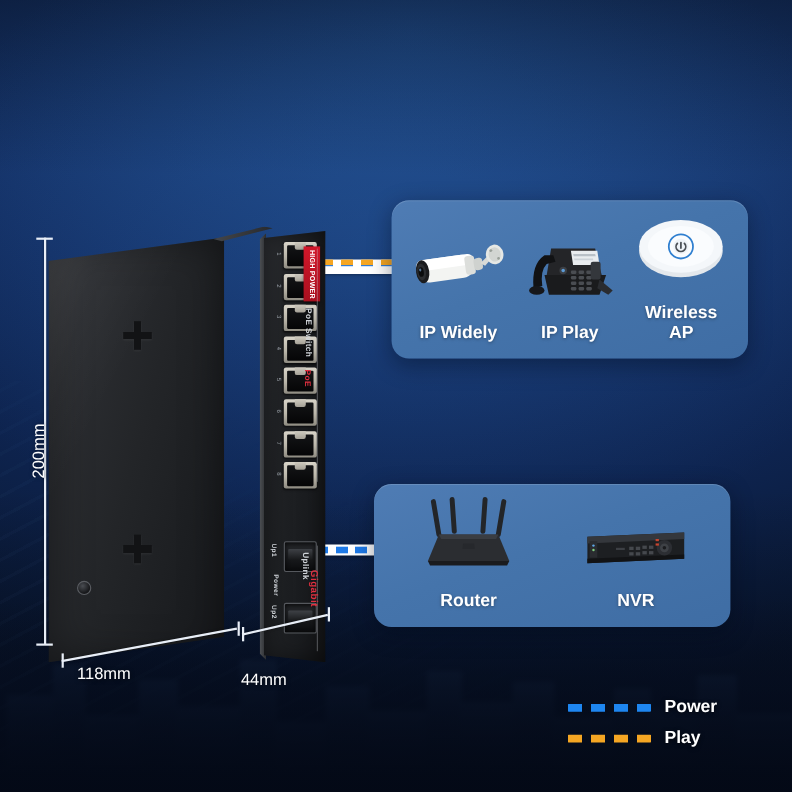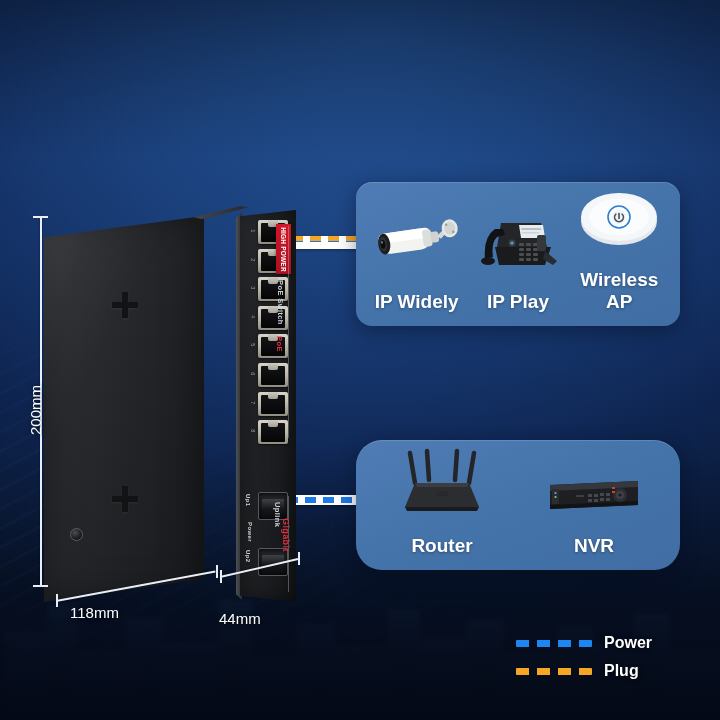--- a/index.html
+++ b/index.html
@@ -59,25 +59,25 @@
   
   .panel{
     position:absolute;border-radius:16px;
     background:linear-gradient(160deg,#4f7cb4 0%,#4574ab 45%,#3f6da4 100%);
     box-shadow:0 6px 20px rgba(3,10,26,.40), inset 0 1px 0 rgba(255,255,255,.14);
   }
   .panel-inner{position:absolute;inset:0;display:flex;align-items:flex-end;justify-content:space-around;padding:0 10px 14px;}
   .dev{display:flex;flex-direction:column;align-items:center;width:33%;}
   .dev-art{height:82px;display:flex;align-items:flex-end;justify-content:center;}
   .dev-label{
-    margin-top:20px;font-size:19px;font-weight:700;color:#ffffff;
+    margin-top:20px;font-size:16px;font-weight:700;color:#ffffff;
     text-align:center;line-height:1.12;text-shadow:0 1px 3px rgba(0,0,0,.35);
   }
   #panel-top{left:356px;top:182px;width:324px;height:144px;}
-  #panel-bottom{left:356px;top:440px;width:324px;height:130px;border-radius:26px;}
+  #panel-bottom{left:340px;top:440px;width:324px;height:130px;}
   #panel-bottom .dev-art{height:72px;}
 
   
   #switch{position:absolute;left:44px;top:196px;width:250px;height:410px;}
   .sw-side{
     position:absolute;left:0;top:20px;width:160px;height:386px;
     background:linear-gradient(105deg,#3a3c40 0%,#2c2e32 18%,#232528 50%,#1b1d20 82%,#17181b 100%);
     clip-path:polygon(0% 5.5%, 100% 0%, 100% 94%, 0% 100%);
     box-shadow:inset 0 0 40px rgba(0,0,0,.45);
   }
@@ -446,17 +446,17 @@
     </div>
   </div>
 
   <div id="legend">
     <div class="leg-row">
       <div class="leg-swatch power"></div>
       <div class="leg-label">Power</div>
     </div>
     <div class="leg-row">
       <div class="leg-swatch data"></div>
-      <div class="leg-label">Plug</div>
+      <div class="leg-label">Play</div>
     </div>
   </div>
 
 </div>
 
 </body></html>

